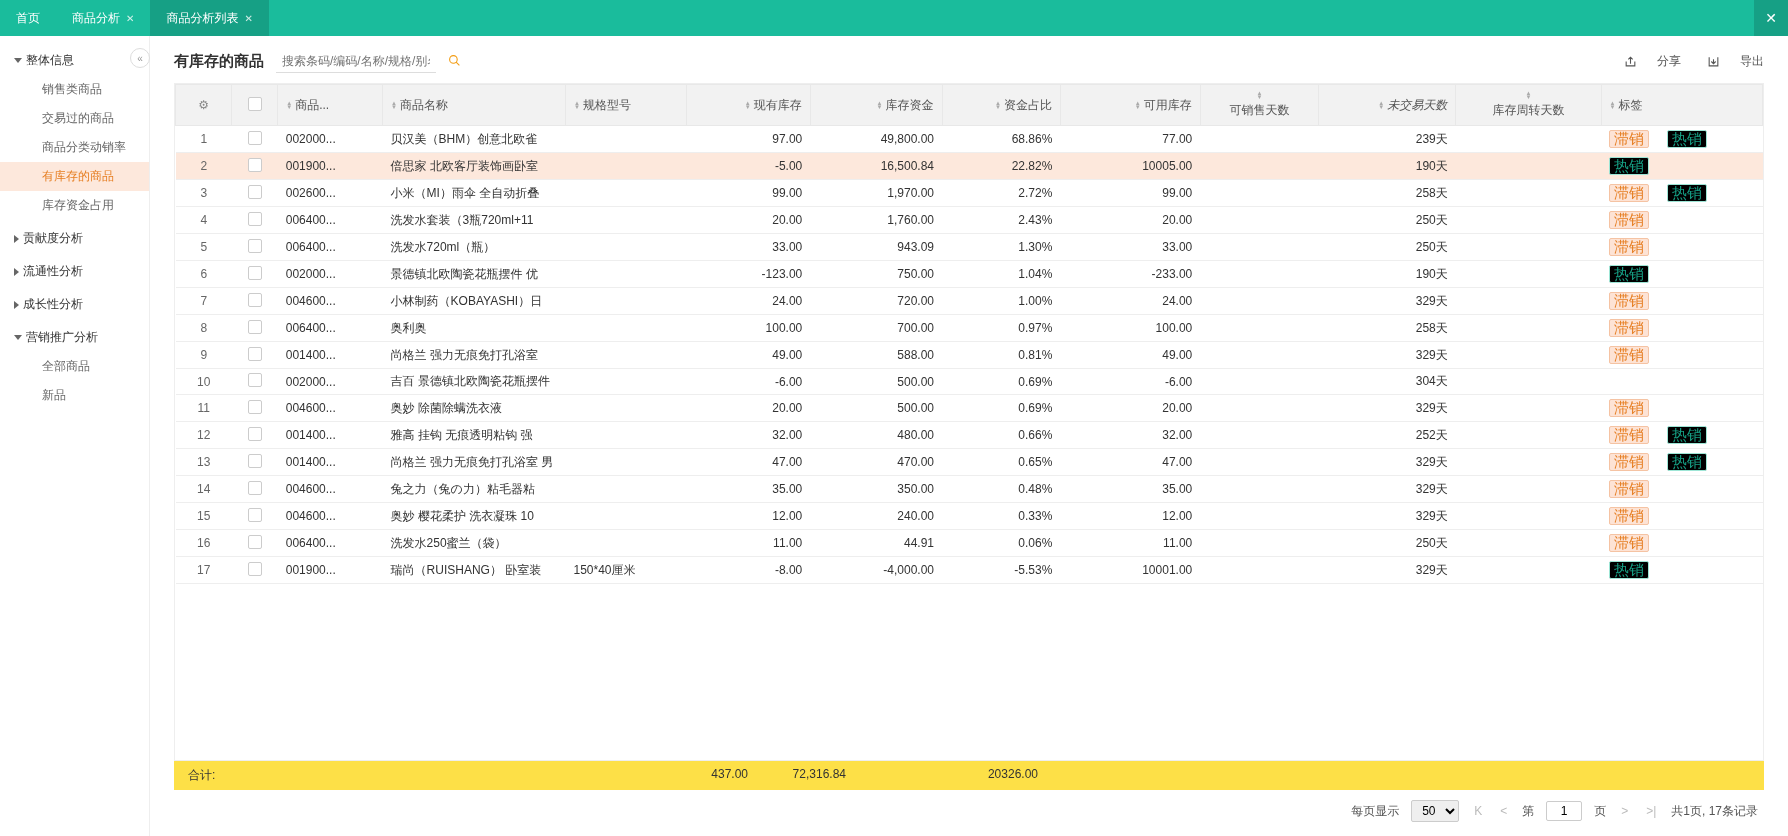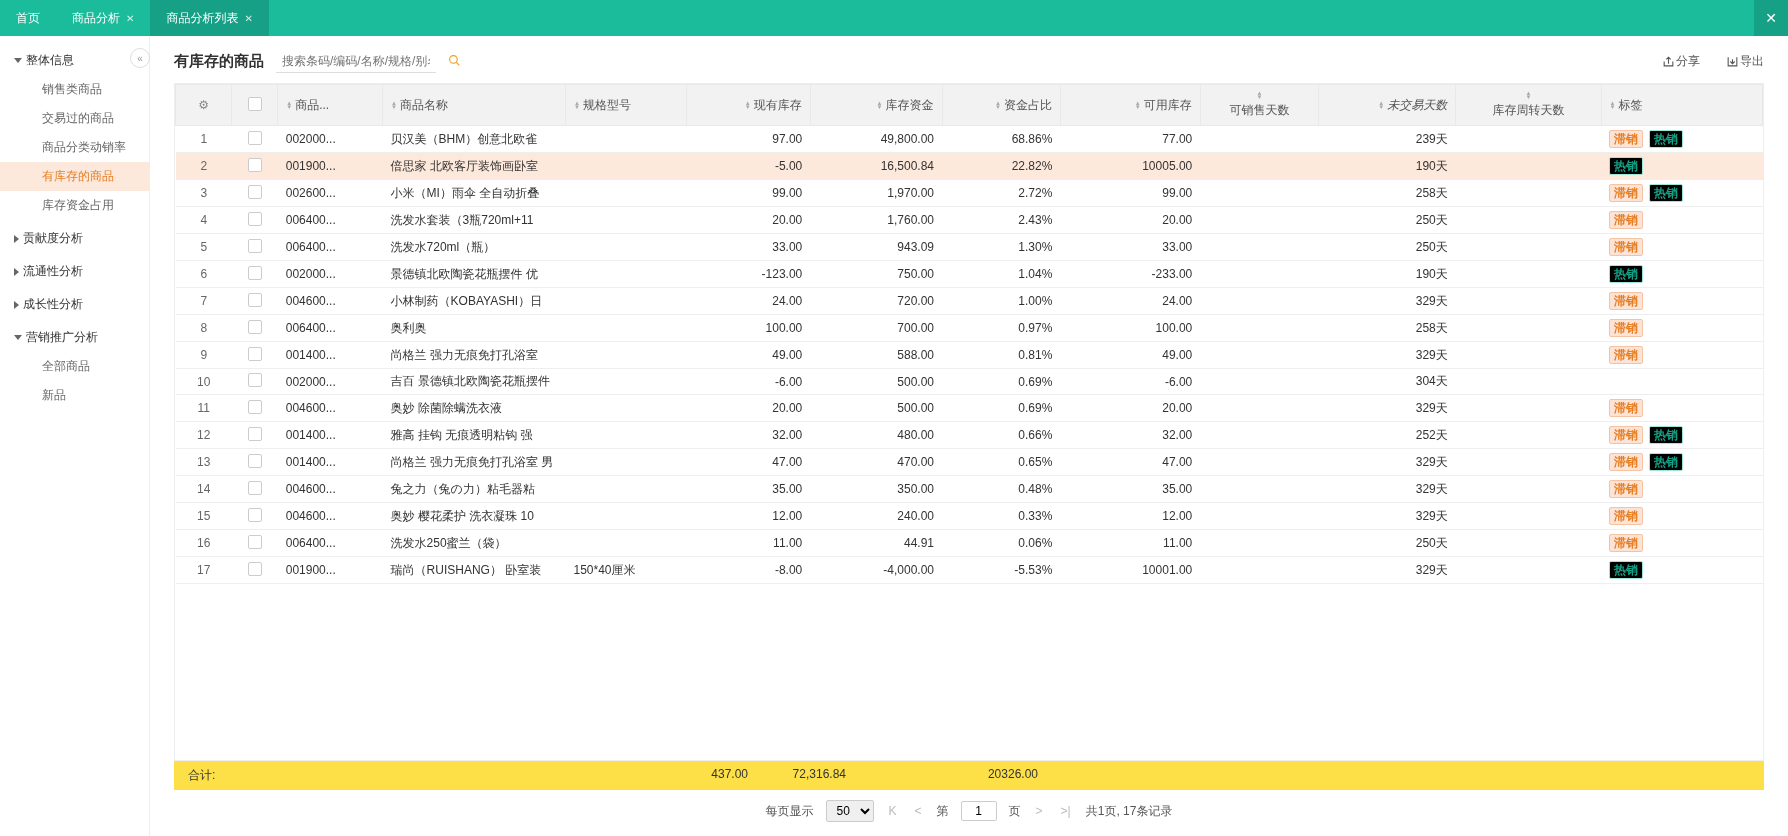--- a/index.html
+++ b/index.html
@@ -140,21 +140,21 @@
       color: #f39c12;
       cursor: pointer;
       font-size: 14px;
     }
     .spacer { flex: 1; }
     .action-link {
       color: #555;
       cursor: pointer;
       display: flex;
       align-items: center;
-      gap: 1px;
+      gap: 20px;
       margin-left: 14px;
     }
     .table-wrap {
       flex: 1;
       overflow: auto;
       border: 1px solid #eee;
     }
     table {
       border-collapse: collapse;
       width: 100%;
@@ -202,39 +202,38 @@
     .gear-th {
       color: #888;
       text-align: center;
     }
     .num-col { text-align: center; color: #666;}
     .txt-r { text-align: right; }
     .tag {
       display: inline-block;
       padding: 1px 4px;
       border-radius: 2px;
-      font-size: 12px;
+      font-size: 15px;
       line-height: 14px;
-      margin-right: 6px;
-      font-weight: bold;
+      margin-right: 18px;
     }
     .tag-orange { background: #fde3d5; color: #e67e22; border: 1px solid #f5c3a3;}
     .tag-teal { background: #000000; color: #16a085; border: 1px solid #9ee6d6;}
     .totals-bar {
       background: #fde047;
       padding: 6px 14px;
       display: flex;
       margin-top: auto;
     }
     .totals-label { width: 130px; }
     .totals-cell { text-align: right; }
     .pager {
       display: flex;
       align-items: center;
-      justify-content: center;
+      justify-content: flex-end;
       gap: 12px;
       padding: 10px 6px 0;
       color: #555;
     }
     .pager select, .pager input {
       border: 1px solid #ccc;
       border-radius: 2px;
       padding: 2px 6px;
       font-size: 12px;
     }

